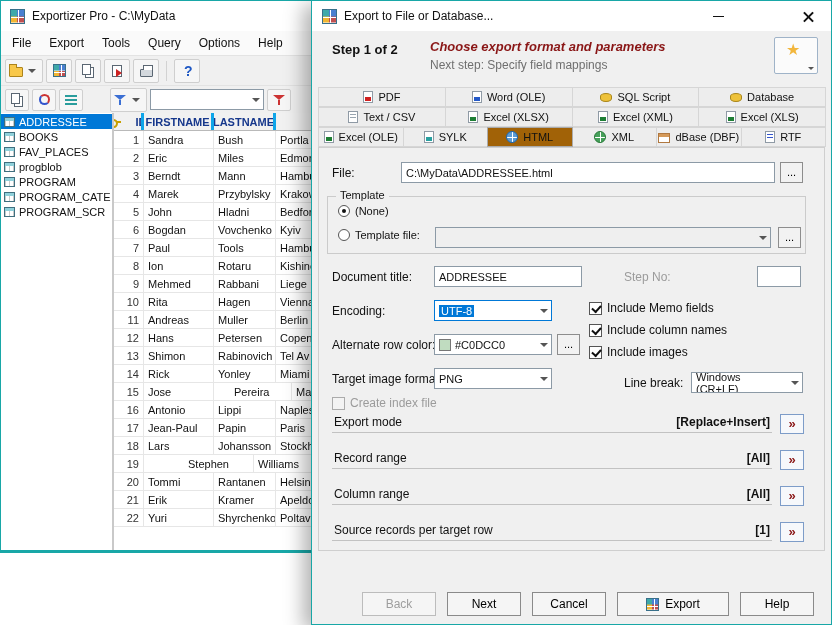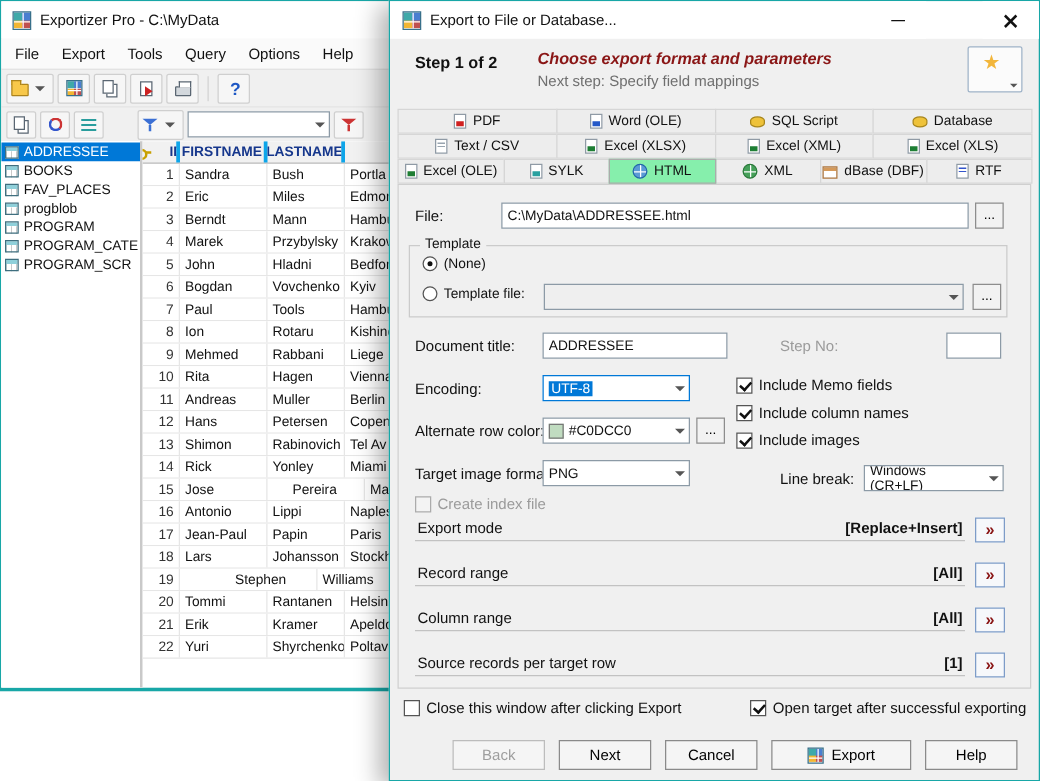--- a/index.html
+++ b/index.html
@@ -57,21 +57,21 @@
 
   .dd{width:14px;display:flex;align-items:center;justify-content:center;flex:none}
   .dd::after{content:'';border:4px solid transparent;border-top:4px solid #555;margin-top:4px}
   .dd.tiny{position:absolute;right:1px;bottom:0;width:10px}
   .dd.tiny::after{border-width:3px;border-top-color:#555;margin-top:3px}
 
   .tabs{margin:0 6px}
   .tab-row{display:flex;height:20px}
   .tab{flex:1;display:flex;align-items:center;justify-content:center;gap:5px;font-size:11px;background:#ededed;
     border:1px solid #d6d6d6;margin-right:-1px;white-space:nowrap;padding:0 4px;overflow:hidden}
-  .tab.active{background:#86efac;border-color:#ababab;position:relative;z-index:2}
+  .tab.active{background:#a16207;border-color:#ababab;position:relative;z-index:2}
 
   .panel{position:absolute;left:6px;right:6px;top:146px;height:404px;background:#f0f0f0;border:1px solid #cfcfcf;overflow:hidden}
   .lbl{position:absolute;font-size:12px;white-space:nowrap}
   .lbl.dim{color:#9b9b9b}
   .tin{position:absolute;height:21px;border:1px solid #8c9aa6;background:#fff;font-family:inherit;font-size:11px;padding:0 4px;color:#111}
   .mini-btn{position:absolute;width:23px;height:21px;background:#f2f2f2;border:1px solid #8d8d8d;font-size:11px;line-height:9px;padding:0}
   .combo{position:absolute;height:21px;display:flex;align-items:center;gap:4px;background:#fff;border:1px solid #8c9aa6;
     padding-left:4px;font-size:11px;overflow:hidden}
   .combo .dd{margin-left:auto;align-self:stretch}
   .combo.flow{position:static}
@@ -588,30 +588,20 @@
           <div class="param">
             <div class="param-box">
               <span class="param-label">Source records per target row</span>
               <span class="param-value">[1]</span>
             </div>
             <button class="more-btn">»</button>
           </div>
         </div>
     </div>
 
-    <div class="footer-checks">
-      <label class="check">
-        <span class="cb"></span>
-        <span>Close this window after clicking Export</span>
-      </label>
-      <label class="check">
-        <span class="cb on"></span>
-        <span>Open target after successful exporting</span>
-      </label>
-    </div>
 
     <div class="footer-buttons">
       <button class="btn disabled" style="left:34px">Back</button>
       <button class="btn" style="left:119px">Next</button>
       <button class="btn" style="left:204px">Cancel</button>
       <button class="btn" style="left:289px;width:112px">
         <span class="app-ic sm"></span>
         <span>Export</span>
       </button>
       <button class="btn" style="left:412px">Help</button>

